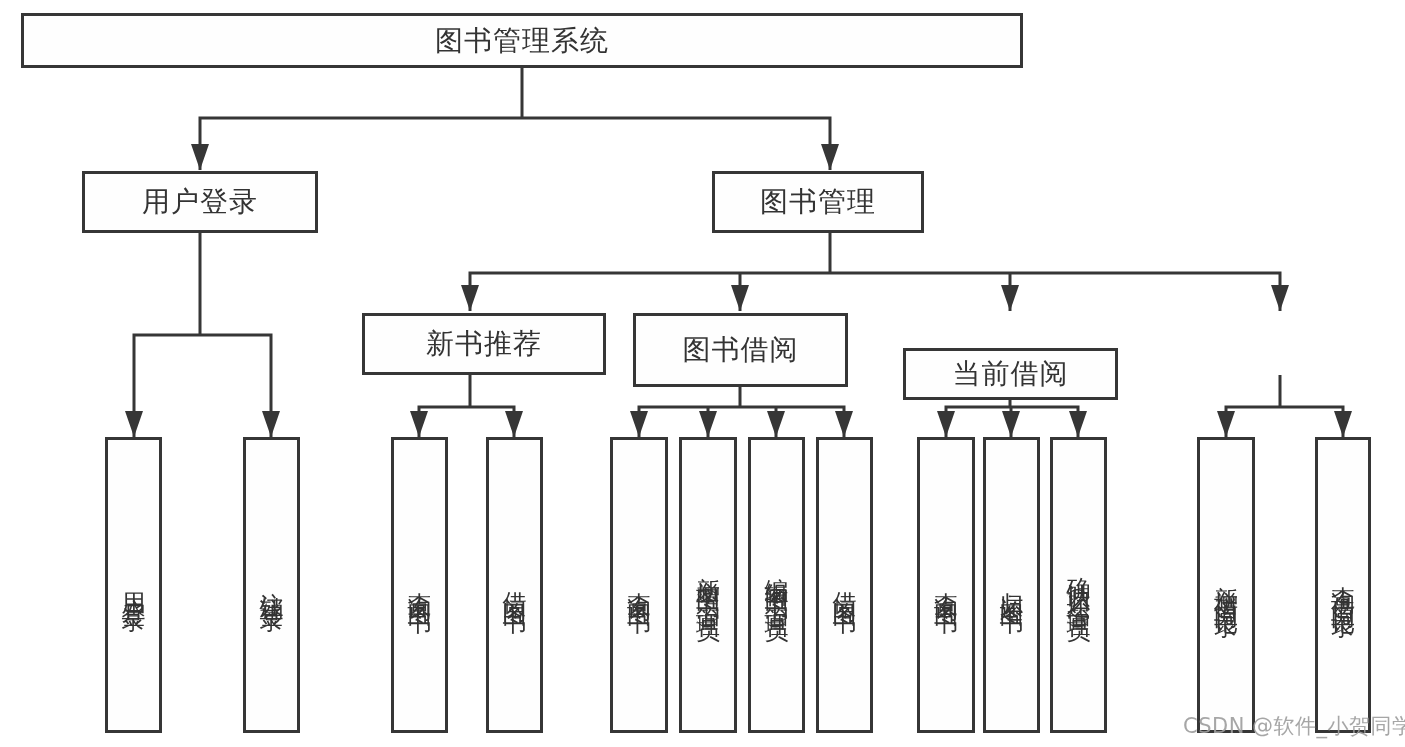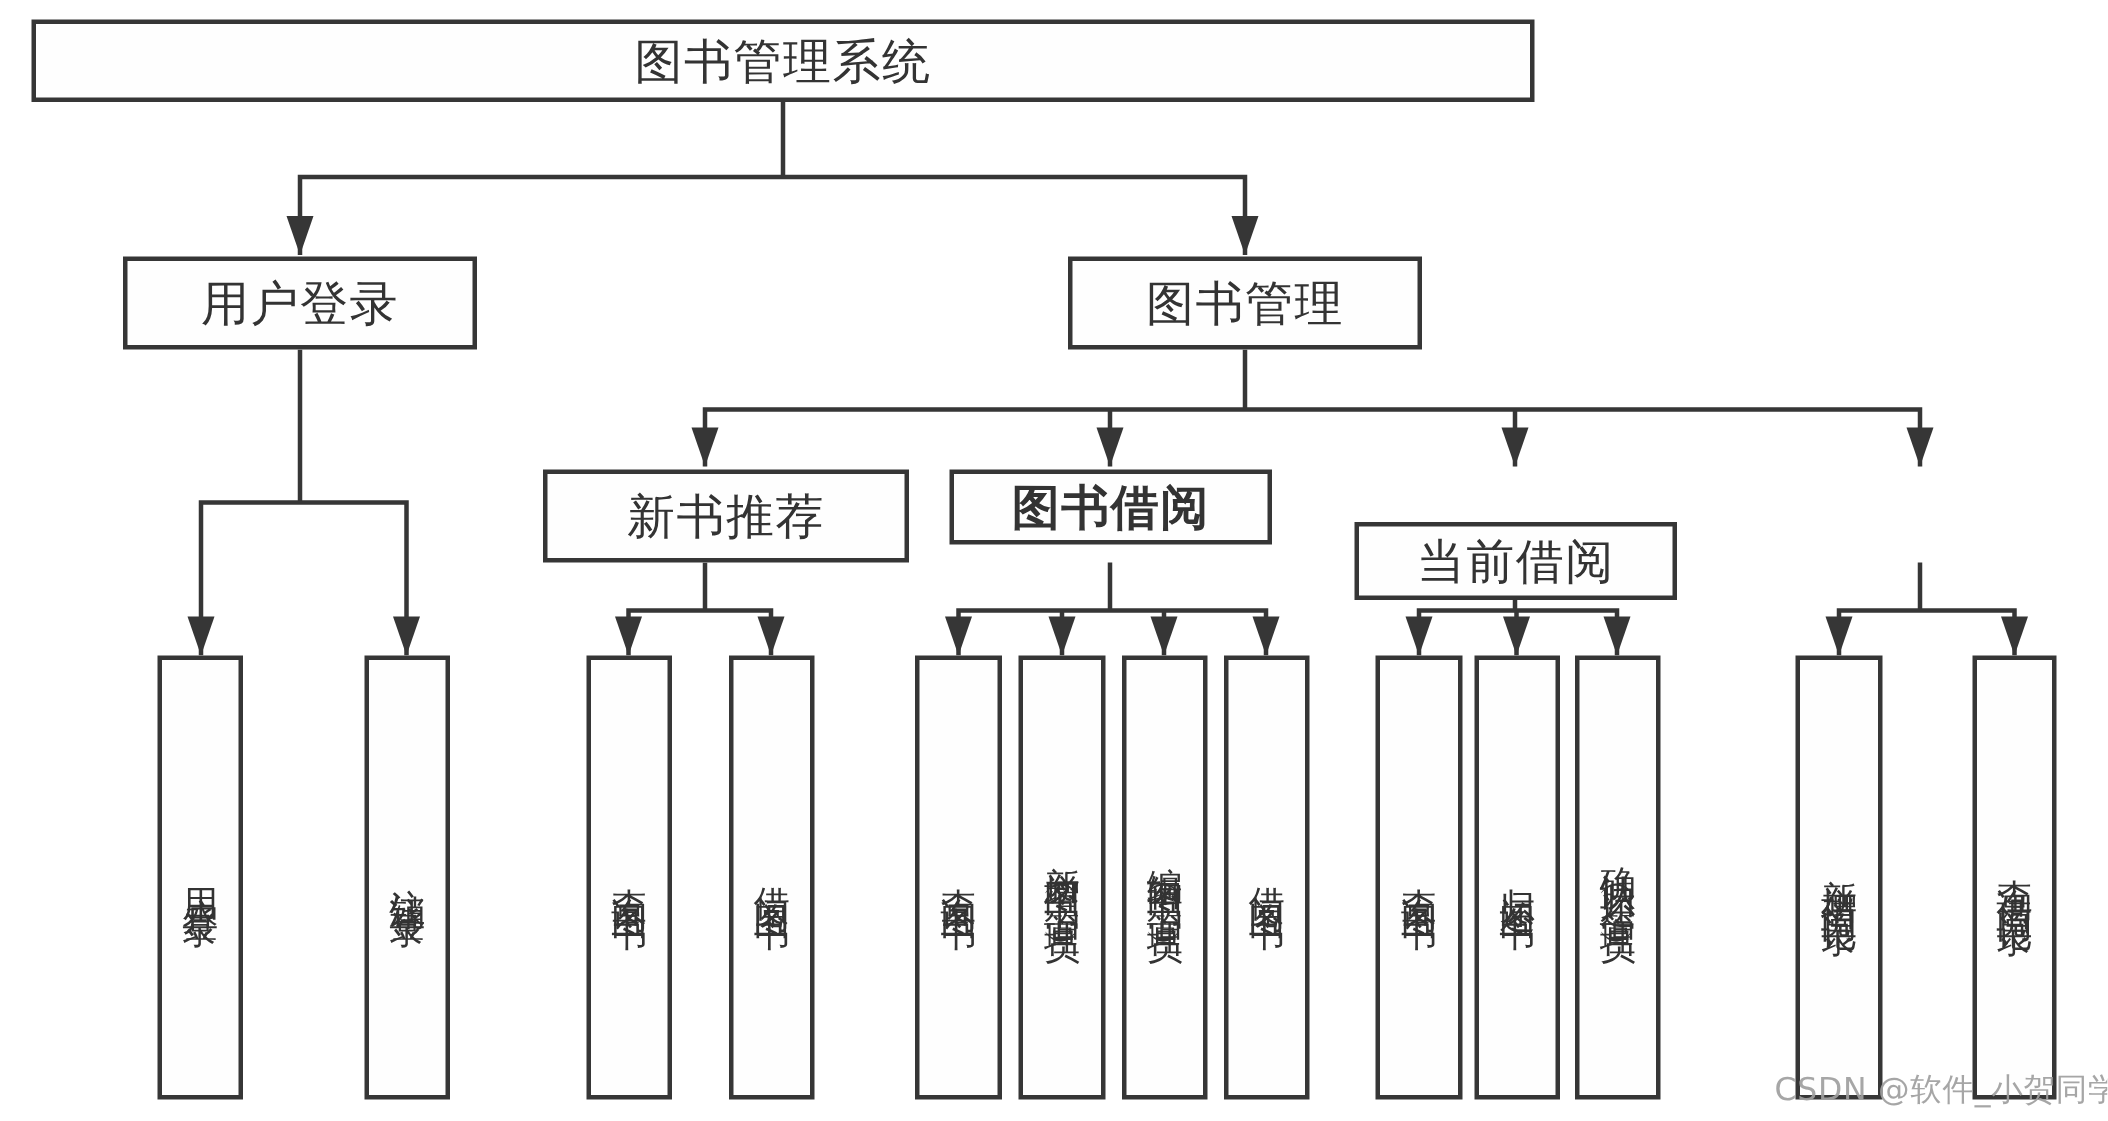--- a/index.html
+++ b/index.html
@@ -22,21 +22,21 @@
     position: absolute;
     box-sizing: border-box;
     background: #fefefe;
     border: 3px solid #363636;
     display: flex;
     align-items: center;
     justify-content: center;
     z-index: 2;
   }
   .hbox span {
-    font-size: 32px;
+    font-size: 28px;
     letter-spacing: 1px;
     line-height: 1;
     white-space: nowrap;
   }
   .vbox span {
     writing-mode: vertical-rl;
     text-orientation: mixed;
     font-size: 24px;
     letter-spacing: 6px;
     line-height: 1;
@@ -89,28 +89,28 @@
     </g>
   </svg>
 
   <div class="node hbox" style="left:21px; top:13px; width:1002px; height:55px;">
     <span>图书管理系统</span>
   </div>
 
   <div class="node hbox" style="left:82px; top:171px; width:236px; height:62px;">
     <span>用户登录</span>
   </div>
-  <div class="node hbox" style="left:712px; top:171px; width:236px; height:62px;">
+  <div class="node hbox" style="left:712px; top:171px; width:212px; height:62px;">
     <span>图书管理</span>
   </div>
 
   <div class="node hbox" style="left:362px; top:313px; width:244px; height:62px;">
     <span>新书推荐</span>
   </div>
-  <div class="node hbox" style="left:633px; top:313px; width:215px; height:50px;font-weight:bold;">
+  <div class="node hbox" style="left:633px; top:313px; width:215px; height:74px;">
     <span>图书借阅</span>
   </div>
   <div class="node hbox" style="left:903px; top:313px; width:215px; height:52px;margin-top:35px;">
     <span>当前借阅</span>
   </div>
 
   <div class="node vbox" style="left:105px; top:437px; width:57px; height:296px;">
     <span>用户登录</span>
   </div>
   <div class="node vbox" style="left:243px; top:437px; width:57px; height:296px;">

